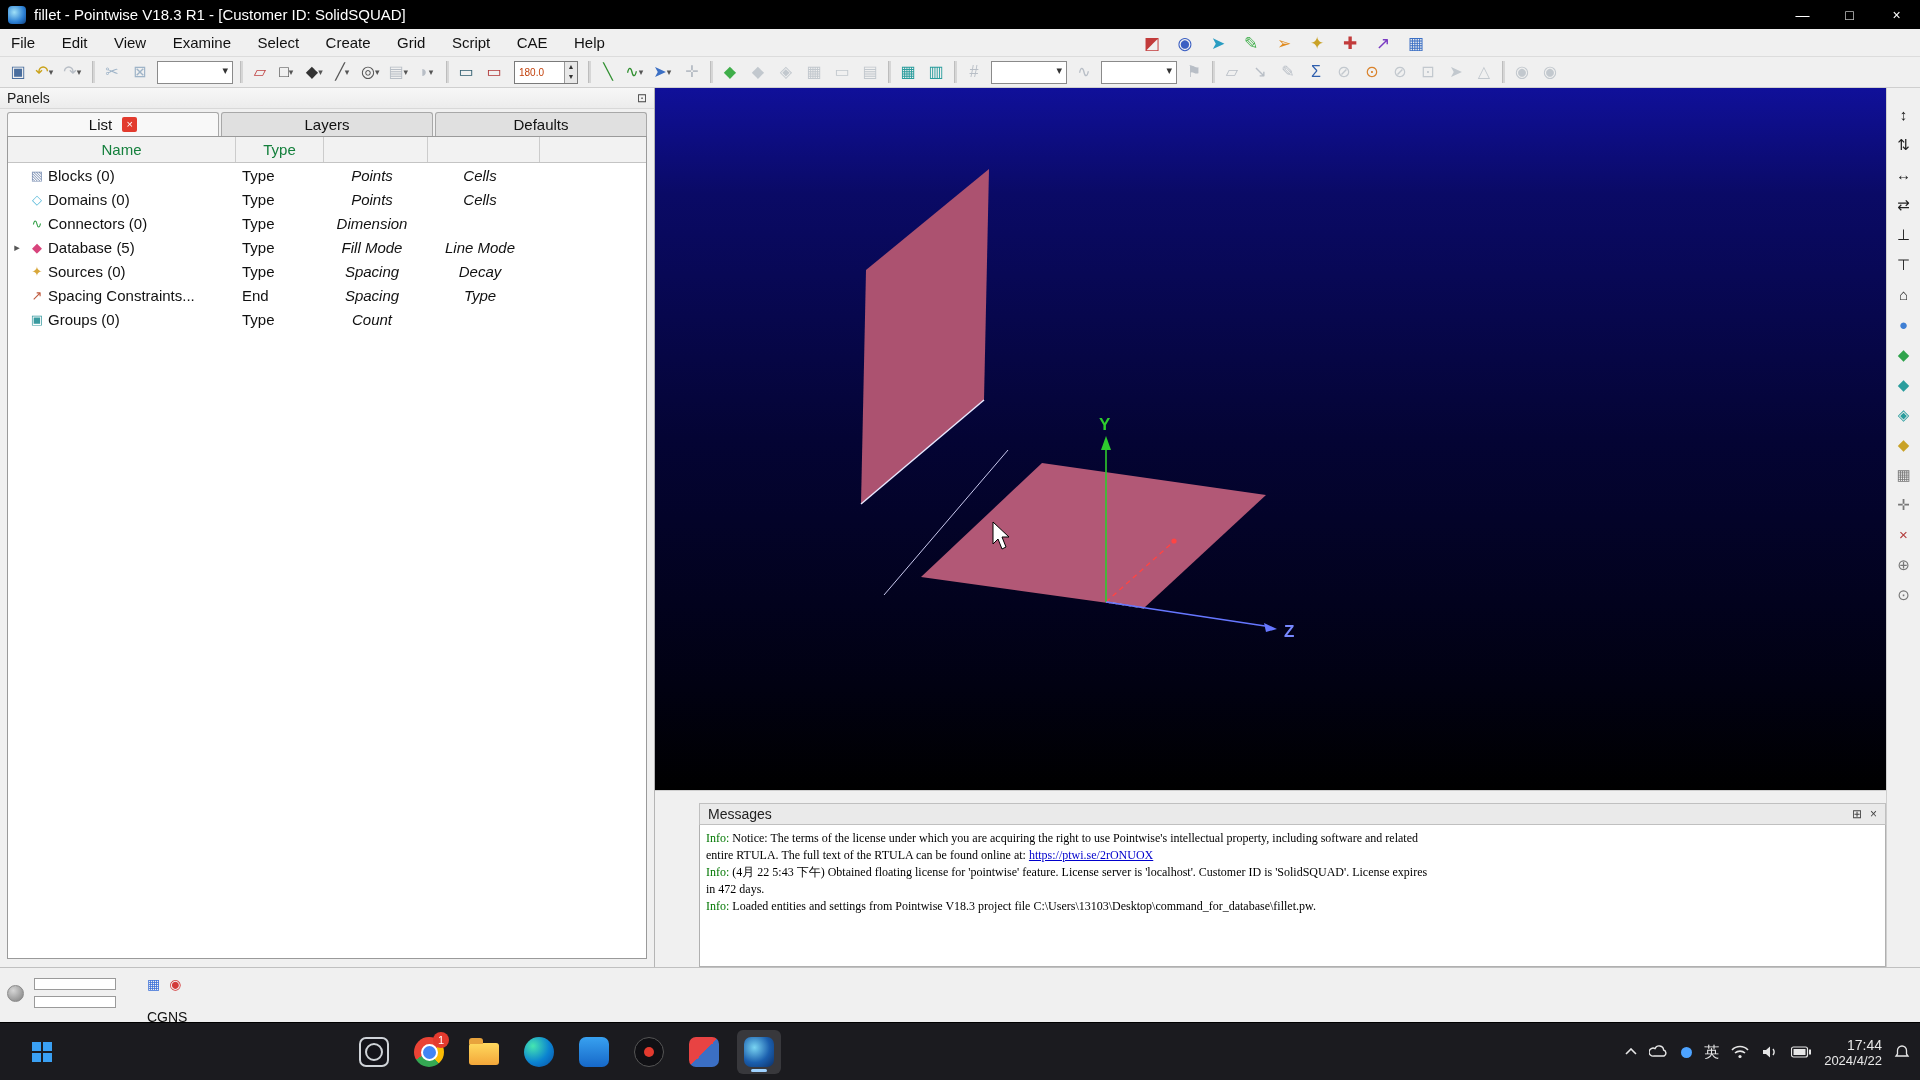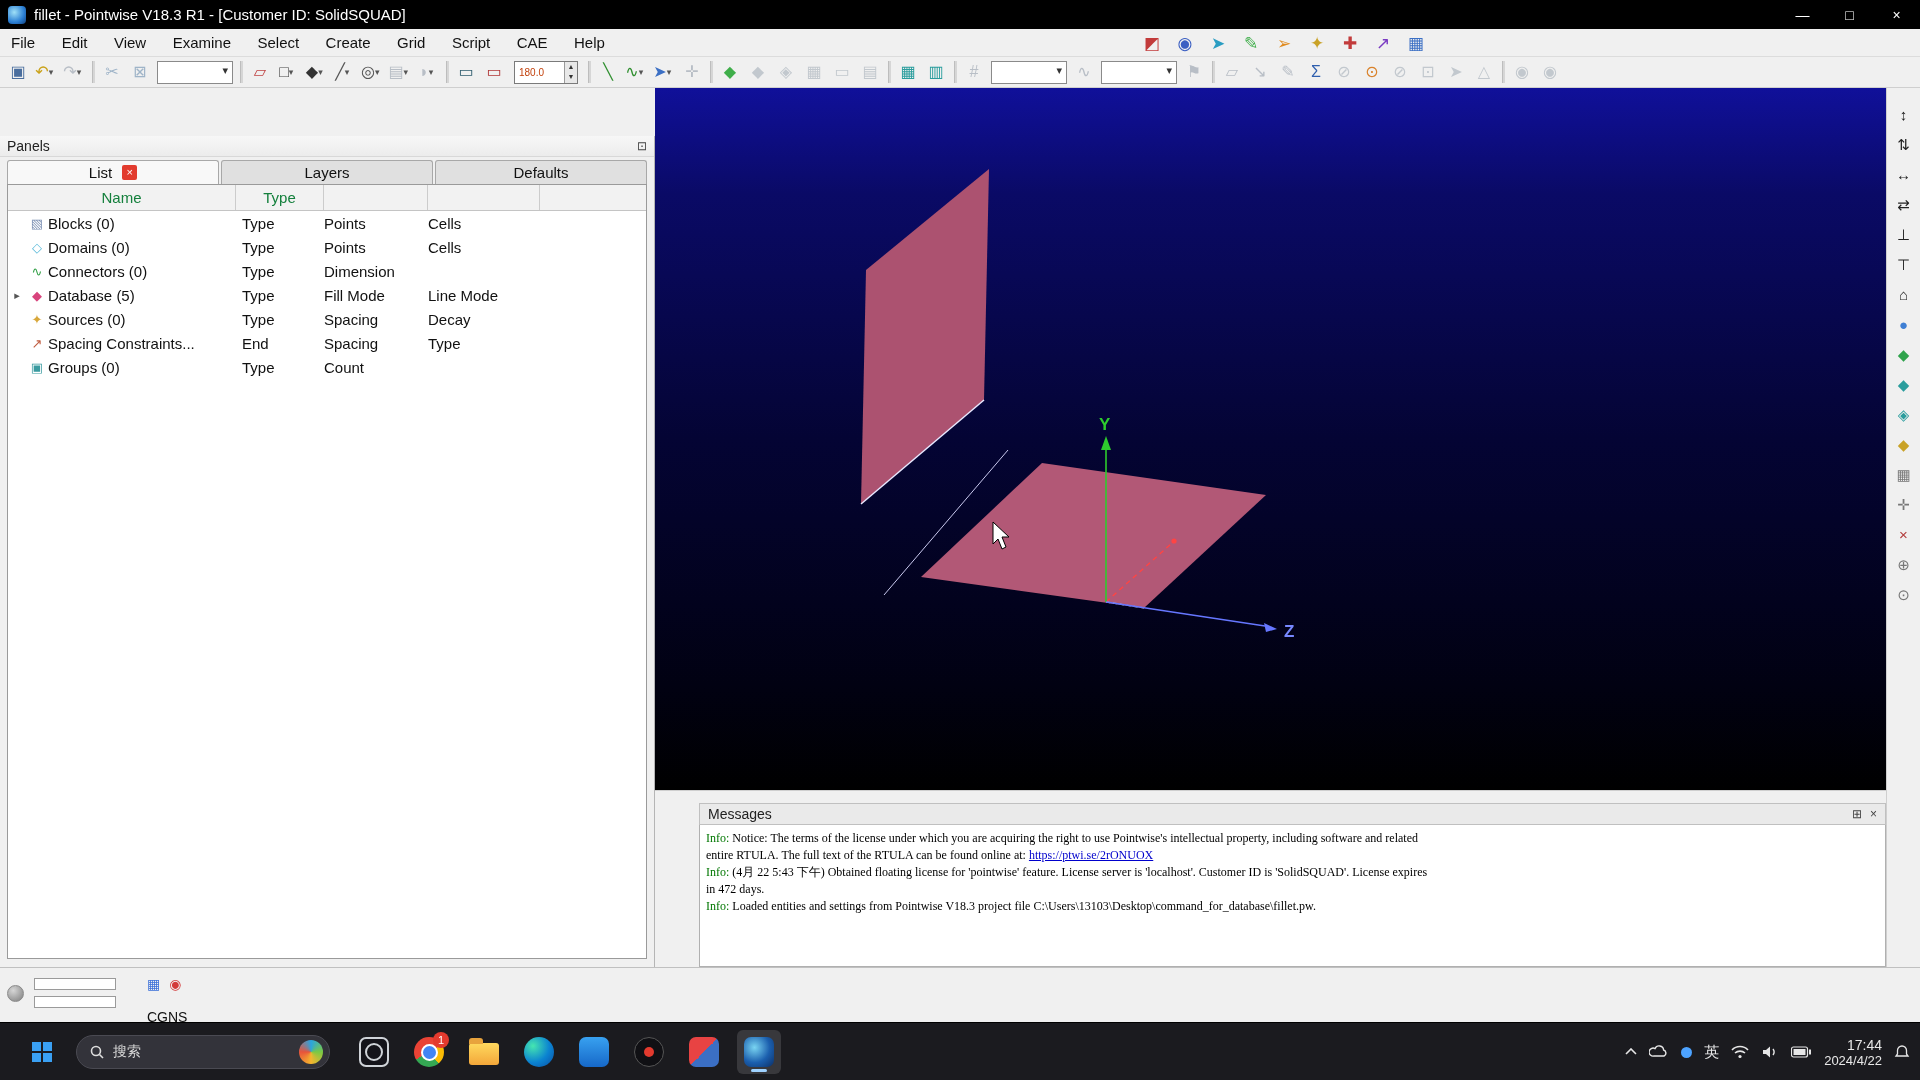--- a/index.html
+++ b/index.html
@@ -33,21 +33,21 @@
   .tb-item.combo::after { content:"▾"; position:absolute; right:4px; top:2px; font-size:11px; color:#333; }
   #angle-spinbox { width:64px; height:23px; background:#fff; border:1px solid #7a7a7a; display:flex; align-items:center; margin:0 6px; position:relative; }
   #angle-spinbox .val { flex:1; font-size:10px; padding-left:4px; color:#c2410c; }
   #angle-spinbox .spins { width:13px; height:100%; border-left:1px solid #9a9a9a; display:flex; flex-direction:column; }
   #angle-spinbox .spins span { flex:1; font-size:7px; line-height:10px; text-align:center; color:#333; background:#e8e8e8; }
 
   
   #main { display:flex; height:879px; }
 
   
-  #left-panel { width:655px; background:#f0f0f0; border-right:1px solid #b5b5b5; display:flex; flex-direction:column;margin-top:48px; }
+  #left-panel { width:655px; background:#f0f0f0; border-right:1px solid #b5b5b5; display:flex; flex-direction:column; }
   .panel-header { height:21px; display:flex; align-items:center; padding:0 7px; font-size:14px; color:#222;
     background:linear-gradient(#f7f7f7,#ececec); border-bottom:1px solid #d8d8d8; }
   .panel-float { margin-left:auto; font-size:12px; color:#444; }
   .tabs { height:27px; display:flex; padding:3px 7px 0 7px; gap:2px; }
   .tab { flex:1; display:flex; align-items:center; justify-content:center; background:#e0e0e0;
     border:1px solid #a8a8a8; border-bottom:none; border-radius:3px 3px 0 0; font-size:15px; color:#111; position:relative; }
   .tab.active { background:#f8f8f8; }
   .tab-label { pointer-events:none; }
   .tab-close { width:15px; height:15px; background:#e23b2e; color:#fff; font-size:11px; line-height:15px;
     text-align:center; border-radius:2px; margin-left:10px; }
@@ -55,21 +55,21 @@
   .tree { flex:1; margin:0 7px 8px 7px; background:#fff; border:1px solid #9a9a9a; overflow:hidden; }
   .tree-header { display:grid; grid-template-columns:228px 88px 104px 112px; height:26px; background:#f2f2f2;
     border-bottom:1px solid #c4c4c4; font-size:15px; color:#15803d; }
   .tree-header span { display:flex; align-items:center; justify-content:center; border-right:1px solid #cccccc; }
   .tree-rows { }
   .tree-row { display:grid; grid-template-columns:18px 22px 188px 88px 104px 112px; height:24px; align-items:center; font-size:15px; color:#111; }
   .row-arrow { text-align:center; font-size:11px; color:#555; }
   .row-icon { text-align:center; font-size:13px; }
   .row-name { white-space:nowrap; overflow:hidden; }
   .row-c2 { padding-left:6px; }
-  .row-c3, .row-c4 { text-align:left; padding-right:8px; white-space:nowrap; }
+  .row-c3, .row-c4 { text-align:center; padding-right:8px; white-space:nowrap;font-style:italic; }
 
   
   #center { width:1231px; display:flex; flex-direction:column; }
   #viewport { height:702px; position:relative; background:#000; }
   #splitter { height:13px; background:#f0f0f0; border-top:1px solid #cfcfcf; }
   #messages { flex:1; display:flex; flex-direction:column;margin-left:44px; }
   .msg-title { height:22px; background:#eaeaea; border:1px solid #c0c0c0; display:flex; align-items:center;
     padding:0 8px; font-size:14px; color:#222; }
   .msg-btns { margin-left:auto; display:flex; gap:8px; }
   .msg-btns span { font-size:12px; color:#444; }
@@ -680,28 +680,20 @@
 
   <div id="taskbar">
     <div id="start-button">
       <svg width="20" height="20" viewBox="0 0 20 20">
         <rect x="0" y="0" width="9" height="9" fill="#3aa0f3"></rect>
         <rect x="11" y="0" width="9" height="9" fill="#3aa0f3"></rect>
         <rect x="0" y="11" width="9" height="9" fill="#3aa0f3"></rect>
         <rect x="11" y="11" width="9" height="9" fill="#3aa0f3"></rect>
       </svg>
     </div>
-    <div id="search-pill">
-      <svg width="16" height="16" viewBox="0 0 16 16">
-        <circle cx="7" cy="7" r="4.5" stroke="#dddddd" fill="none" stroke-width="1.6"></circle>
-        <line x1="10.5" y1="10.5" x2="14" y2="14" stroke="#dddddd" stroke-width="1.6"></line>
-      </svg>
-      <span class="search-text">搜索</span>
-      <span id="search-daily"></span>
-    </div>
     <div id="task-apps">
 
         <div class="tb-app obs">
           <span class="app-glyph"></span>
 
         </div>
 
         <div class="tb-app chrome">
           <span class="app-glyph"></span>
           <span class="app-badge">1</span>

